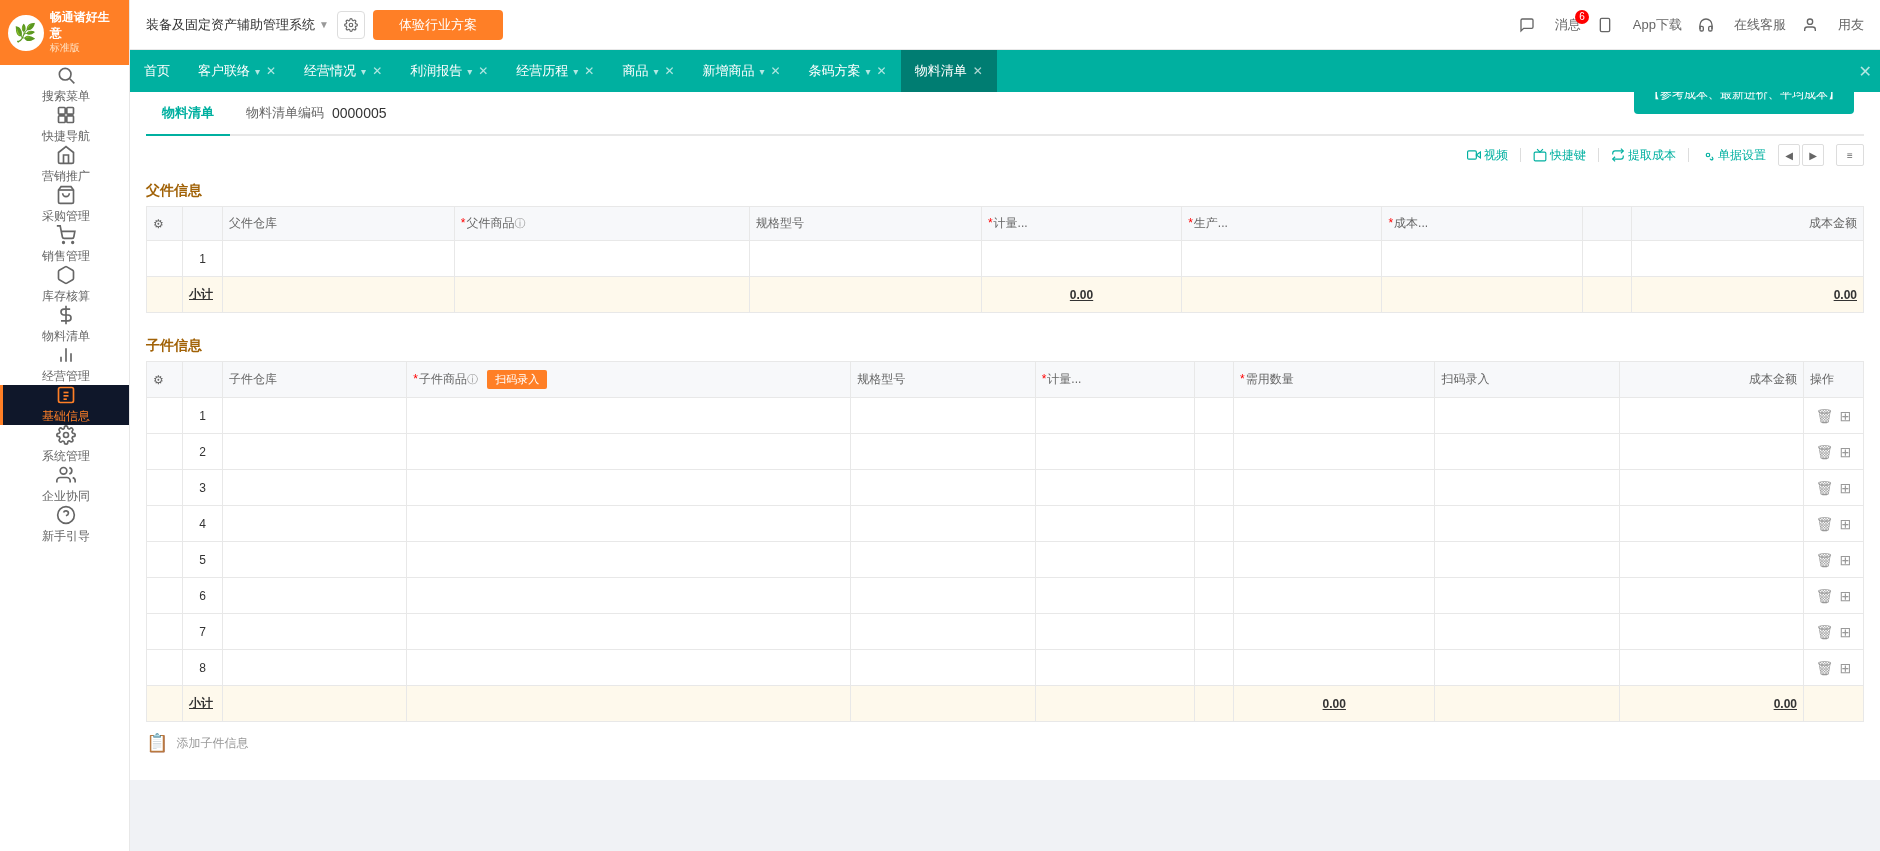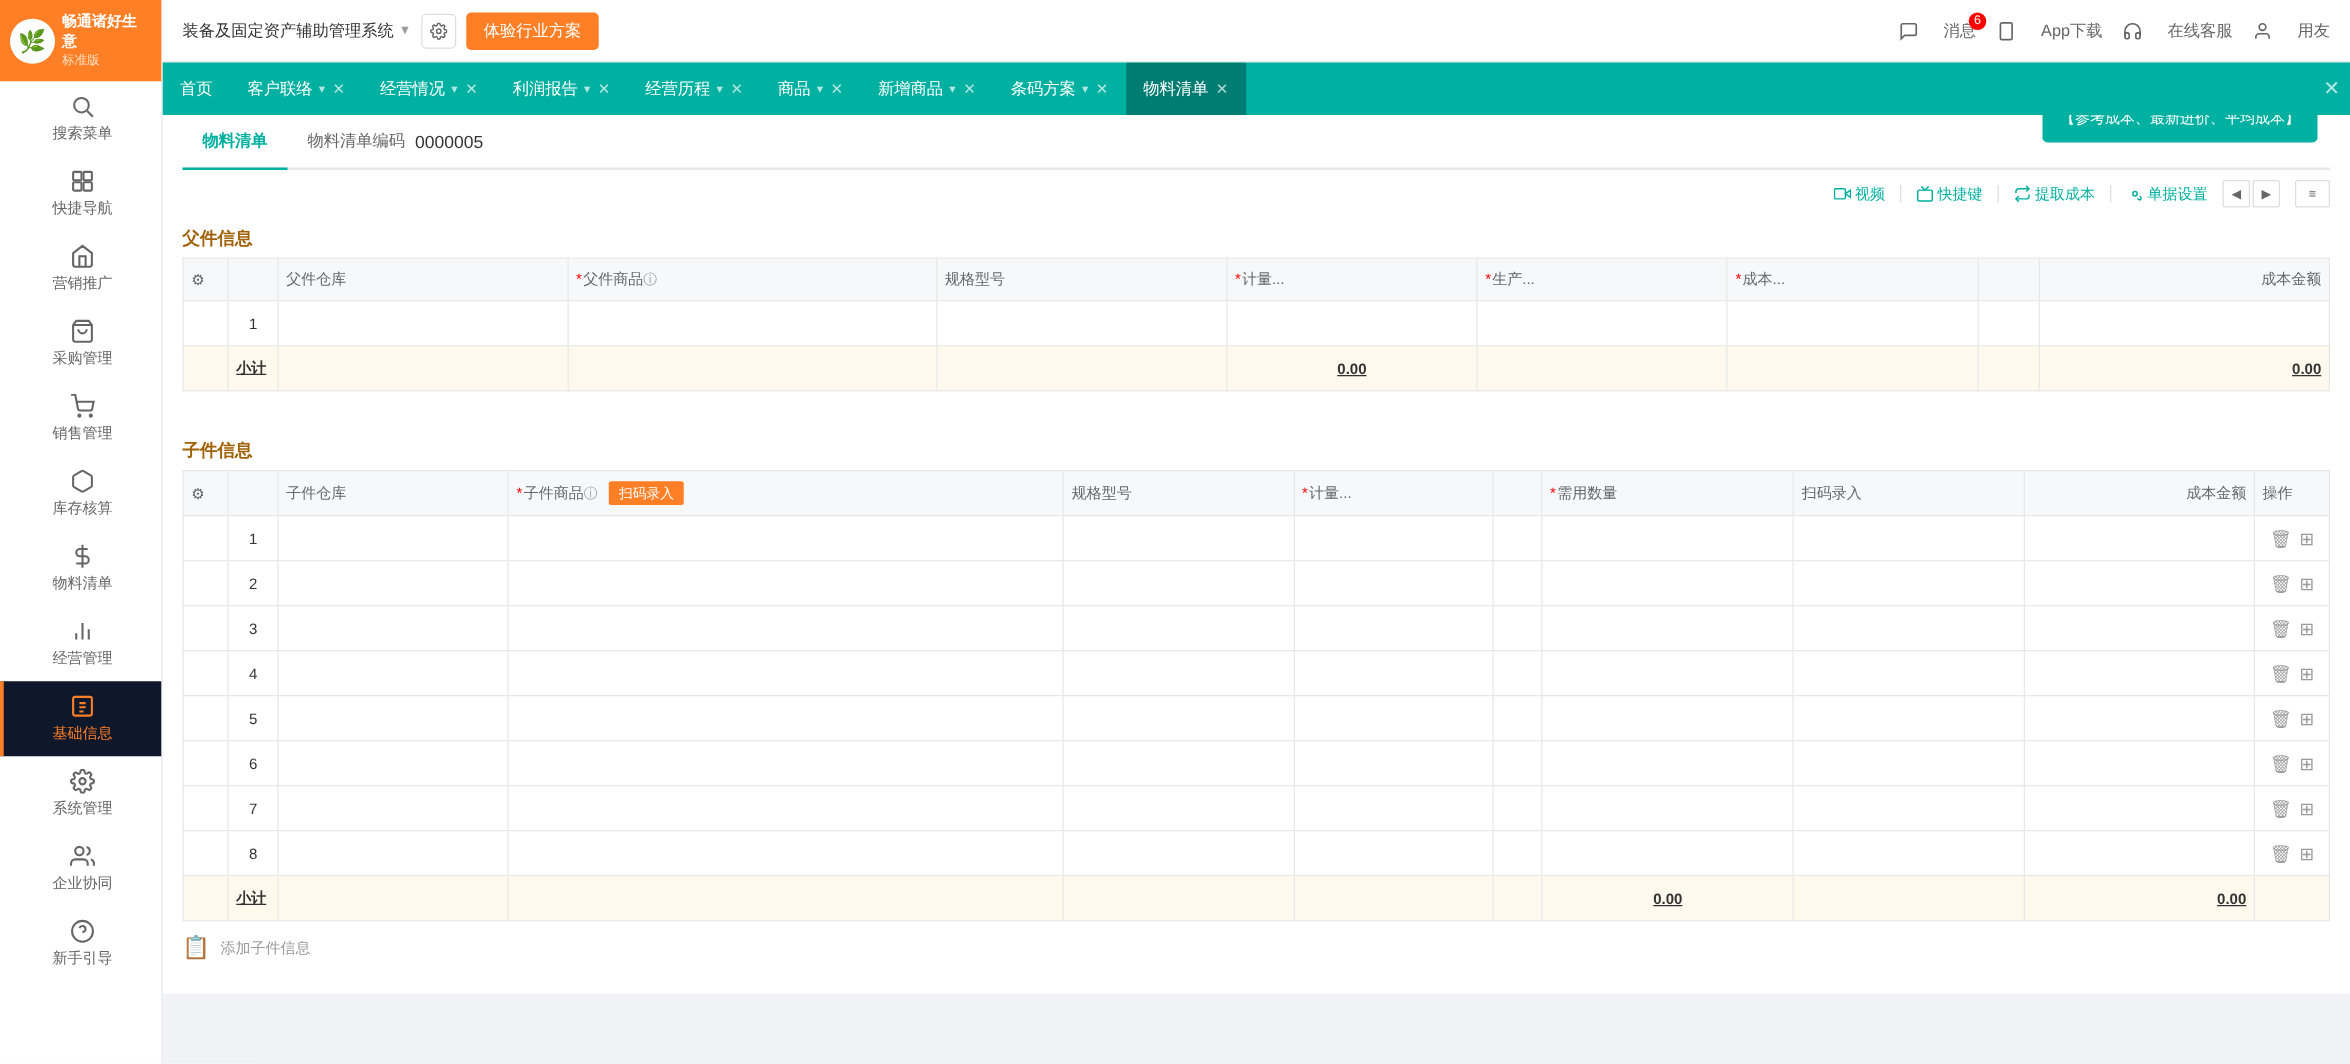--- a/index.html
+++ b/index.html
@@ -4,33 +4,33 @@
   <style>
     * { box-sizing: border-box; margin: 0; padding: 0; }
     body { font-family: "Microsoft YaHei", "PingFang SC", sans-serif; font-size: 13px; background: #f5f5f5; display: flex; height: 851px; overflow: hidden; }
 
     
     .sidebar { width: 130px; background: #fff; display: flex; flex-direction: column; border-right: 1px solid #e8e8e8; flex-shrink: 0; }
     .sidebar-logo { background: #ff7f26; padding: 10px 8px; display: flex; align-items: center; gap: 6px; min-height: 50px; }
     .sidebar-logo-icon { width: 36px; height: 36px; background: #fff; border-radius: 50%; display: flex; align-items: center; justify-content: center; font-size: 18px; }
     .sidebar-logo-text { color: #fff; font-size: 12px; line-height: 1.3; font-weight: bold; }
     .sidebar-logo-sub { color: #ffe0c0; font-size: 10px; }
-    .sidebar-item { display: flex; flex-direction: column; align-items: center; padding: 10px 4px; cursor: pointer; color: #666; font-size: 12px; gap: 3px; border-left: 3px solid transparent; }
+    .sidebar-item { display: flex; flex-direction: column; align-items: center; padding: 0 4px; cursor: pointer; color: #666; font-size: 12px; gap: 3px; border-left: 3px solid transparent; }
     .sidebar-item.active { background: #0f172a; color: #ff7f26; border-left: 3px solid #ff7f26; }
     .sidebar-item svg { width: 20px; height: 20px; }
 
     
     .main { flex: 1; display: flex; flex-direction: column; overflow: hidden; }
 
     
     .top-header { background: #fff; height: 50px; display: flex; align-items: center; justify-content: space-between; padding: 0 16px; border-bottom: 1px solid #e8e8e8; flex-shrink: 0; }
     .top-header-left { display: flex; align-items: center; gap: 8px; color: #333; font-size: 13px; }
     .sys-select { display: flex; align-items: center; gap: 4px; font-size: 13px; color: #333; }
     .gear-btn { width: 28px; height: 28px; border: 1px solid #ddd; border-radius: 4px; display: flex; align-items: center; justify-content: center; cursor: pointer; background: #fff; }
-    .experience-btn { background: #ff7f26; color: #fff; border: none; padding: 6px 14px; border-radius: 4px; cursor: pointer; font-size: 13px; }
+    .experience-btn { background: #ff7f26; color: #fff; border: none; padding: 6px 26px; border-radius: 4px; cursor: pointer; font-size: 13px; }
     .top-header-right { display: flex; align-items: center; gap: 16px; color: #666; font-size: 13px; }
     .badge-wrap { position: relative; display: inline-block; }
     .badge { position: absolute; top: -6px; right: -8px; background: #f00; color: #fff; border-radius: 10px; font-size: 10px; padding: 1px 4px; line-height: 1.2; }
     .top-nav-icon { display: flex; align-items: center; gap: 20px; cursor: pointer; }
 
     
     .nav-tabs { background: #00b0a0; display: flex; align-items: center; height: 42px; overflow: hidden; flex-shrink: 0; }
     .nav-tab { padding: 0 14px; height: 42px; display: flex; align-items: center; gap: 4px; color: #fff; cursor: pointer; font-size: 13px; white-space: nowrap; position: relative; }
     .nav-tab.active { background: #007d72; }
     .nav-tab-close { color: rgba(255,255,255,0.7); font-size: 12px; margin-left: 2px; }
@@ -378,21 +378,21 @@
             <td></td>
             <td style="text-align:center;">0.00</td>
             <td></td>
             <td></td>
             <td></td>
             <td style="text-align:right;">0.00</td>
           </tr>
         </tbody>
       </table>
 
-      <div class="section-title" style="margin-top:31px;">子件信息</div>
+      <div class="section-title" style="margin-top:16px;">子件信息</div>
 
       <table class="data-table">
         <thead>
           <tr>
             <th class="gear-col">⚙</th>
             <th></th>
             <th>子件仓库</th>
             <th>
               <span class="required-star">*</span>子件商品<span style="color:#999;font-size:11px;">ⓘ</span>
               <button class="scan-btn" style="margin-left:6px;">扫码录入</button>

